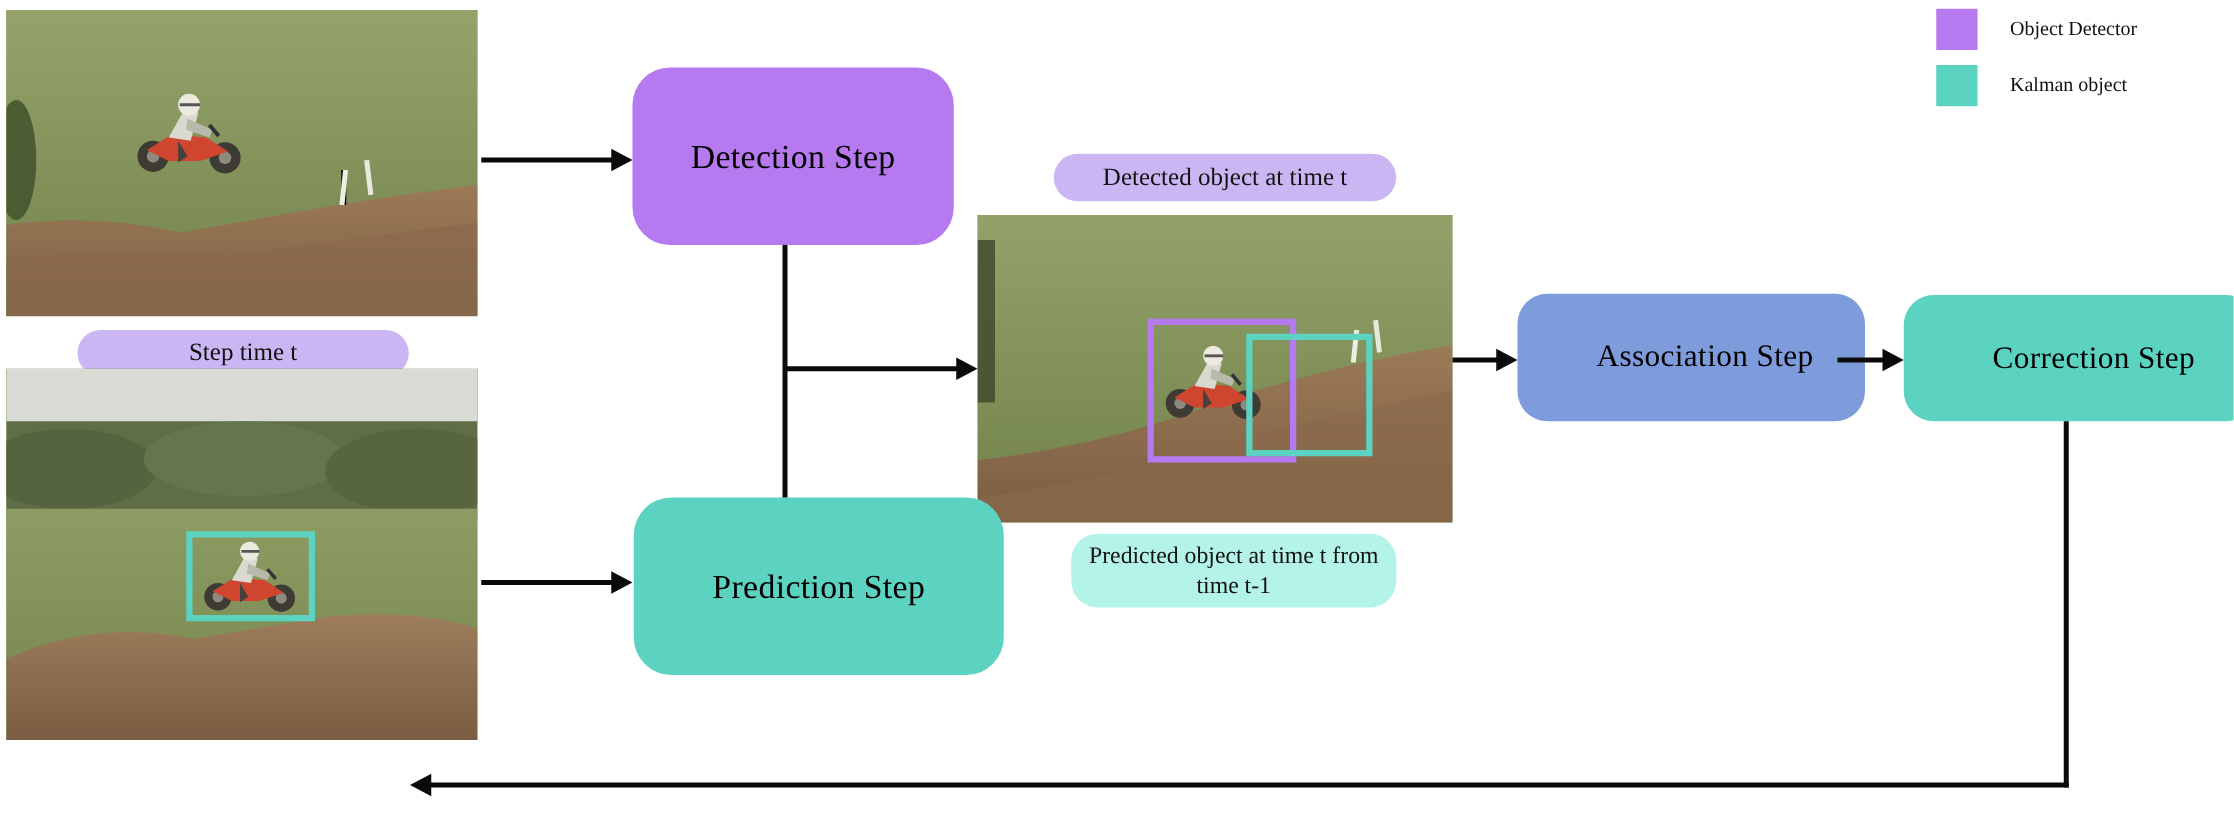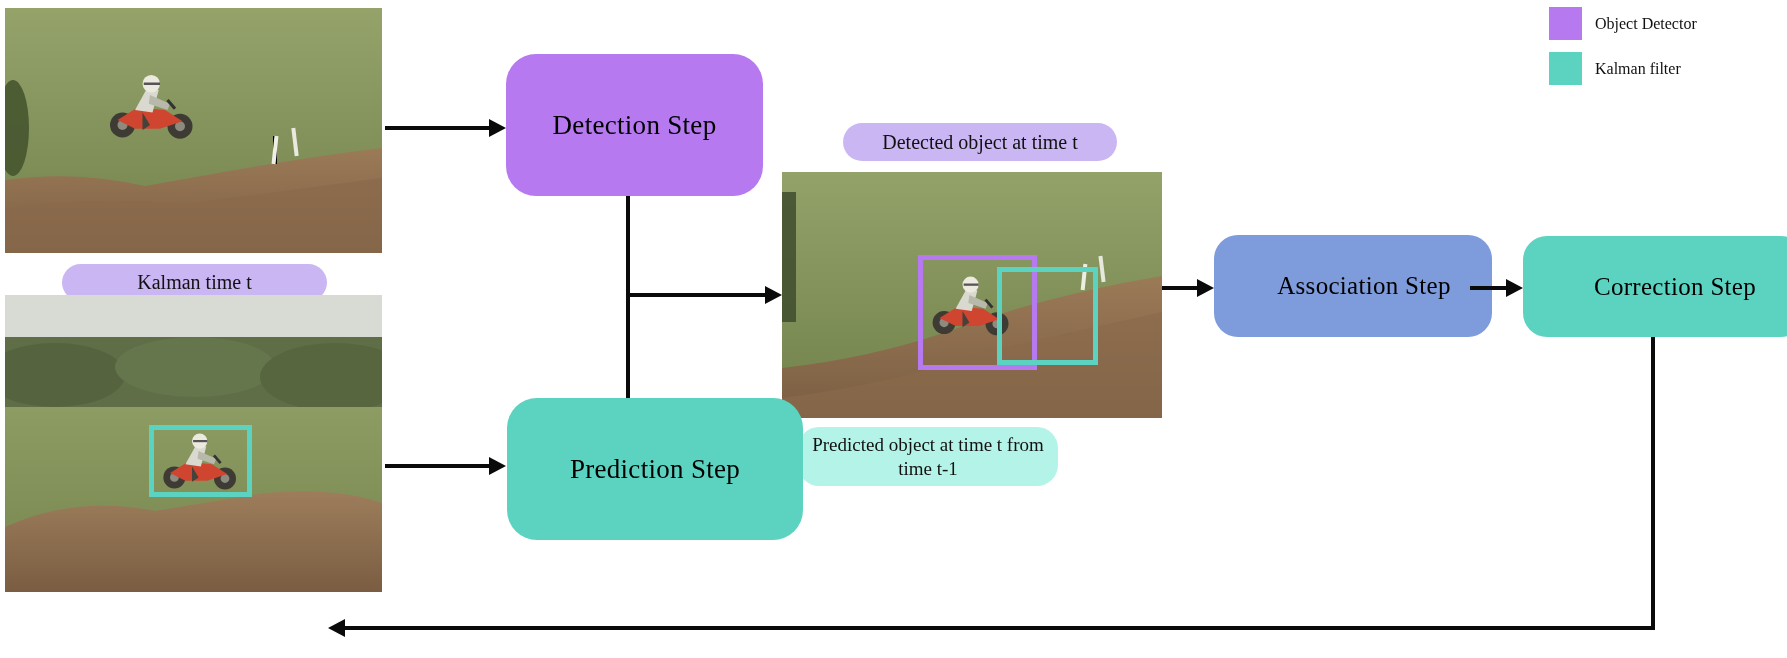--- a/index.html
+++ b/index.html
@@ -24,21 +24,21 @@
     font-size:20px;color:#111;border-radius:20px;text-align:center;line-height:1.22;
     padding:16px 10px;box-sizing:border-box;
   }
   
   .line{position:absolute;background:#0a0a0a;}
   .head-right{position:absolute;width:0;height:0;
     border-top:9px solid transparent;border-bottom:9px solid transparent;border-left:17px solid #0a0a0a;}
   .head-left{position:absolute;width:0;height:0;
     border-top:9px solid transparent;border-bottom:9px solid transparent;border-right:17px solid #0a0a0a;}
   
-  .legend-row{position:absolute;display:flex;align-items:center;gap:13px;height:33px;}
+  .legend-row{position:absolute;display:flex;align-items:center;gap:26px;height:33px;}
   .legend-swatch{width:33px;height:33px;flex:0 0 auto;}
   .legend-label{font-size:16px;white-space:nowrap;}
 </style>
 </head>
 <body>
 
 <div class="canvas">
 
   <svg width="0" height="0" style="position:absolute" aria-hidden="true">
     <defs>
@@ -74,21 +74,21 @@
       <ellipse cx="8" cy="120" rx="16" ry="48" fill="#46552f" opacity="0.9"></ellipse>
       <path d="M0 245 L0 172 Q70 162 140 178 L230 162 Q310 148 377 140 L377 245 Z" fill="url(#d1)"></path>
       <path d="M0 200 Q90 188 180 196 L377 170 L377 245 L0 245 Z" fill="#8a6a4c" opacity="0.7"></path>
       <rect x="268" y="128" width="4" height="28" fill="#efefе6"></rect>
       <rect x="268" y="128" width="4" height="28" fill="#efefe6" transform="rotate(6 270 142)"></rect>
       <rect x="288" y="120" width="4" height="28" fill="#e9e9df" transform="rotate(-7 290 134)"></rect>
       <use href="#rider-icon" transform="translate(100,62) scale(1.25)"></use>
     </svg>
   </figure>
 
-  <div class="pill" style="left: 62px; top: 264px; width: 265px; height: 37px; border-radius: 19px; background: rgb(203, 182, 244);">Kalman time t</div>
+  <div class="pill" style="left: 62px; top: 264px; width: 265px; height: 37px; border-radius: 19px; background: rgb(203, 182, 244);">Step time t</div>
 
   <figure class="photo" style="left:5px;top:295px;width:377px;height:297px">
     <svg viewBox="0 0 377 297" preserveAspectRatio="none">
       <defs>
         <linearGradient id="g2" x1="0" y1="0" x2="0" y2="1">
           <stop offset="0" stop-color="#8d9c63"></stop>
             <stop offset="1" stop-color="#75854d"></stop>
         </linearGradient>
         <linearGradient id="d2" x1="0" y1="0" x2="0" y2="1">
           <stop offset="0" stop-color="#9d7d5b"></stop>
@@ -130,21 +130,21 @@
       <use href="#rider-icon" transform="translate(146,100) scale(1.15)"></use>
     </svg>
   </figure>
 
   <div class="bbox" style="left: 918px; top: 255px; width: 109px; height: 105px; border-color: rgb(182, 121, 240);"></div>
 
   <div class="bbox" style="left: 997px; top: 267px; width: 91px; height: 88px; border-color: rgb(92, 211, 193);"></div>
 
   <div class="pill" style="left: 843px; top: 123px; width: 274px; height: 38px; border-radius: 19px; background: rgb(203, 182, 244);">Detected object at time t</div>
 
-  <div class="pill" style="left: 798px; top: 427px; width: 260px; height: 59px; border-radius: 21px; font-size: 19px; background: rgb(180, 243, 231);">Predicted object at time t from time t-1</div>
+  <div class="pill" style="left: 857px; top: 427px; width: 260px; height: 59px; border-radius: 21px; font-size: 19px; background: rgb(180, 243, 231);">Predicted object at time t from time t-1</div>
 
   <div class="step" style="left: 506px; top: 54px; width: 257px; height: 142px; background: rgb(182, 121, 240);">Detection Step</div>
 
   <div class="step" style="left: 507px; top: 398px; width: 296px; height: 142px; background: rgb(92, 211, 193);">Prediction Step</div>
 
   <div class="step small" style="left: 1214px; top: 235px; width: 256px; height: 102px; background: rgb(126, 155, 220);">Association Step</div>
 
   <div class="step small" style="left: 1523px; top: 236px; width: 260px; height: 101px; background: rgb(92, 211, 193);">Correction Step</div>
 
   <div>
@@ -181,16 +181,16 @@
     <div class="line" style="left:344px;top:626px;width:1311px;height:4px"></div>
     <div class="head-left" style="left:328px;top:619px"></div>
   </div>
 
   <div class="legend-row" style="left:1549px;top:7px">
     <span class="legend-swatch" style="background: rgb(182, 121, 240);"></span>
     <span class="legend-label">Object Detector</span>
   </div>
   <div class="legend-row" style="left:1549px;top:52px">
     <span class="legend-swatch" style="background: rgb(92, 211, 193);"></span>
-    <span class="legend-label">Kalman filter</span>
+    <span class="legend-label">Kalman object</span>
   </div>
 
 </div>
 
 </body></html>

